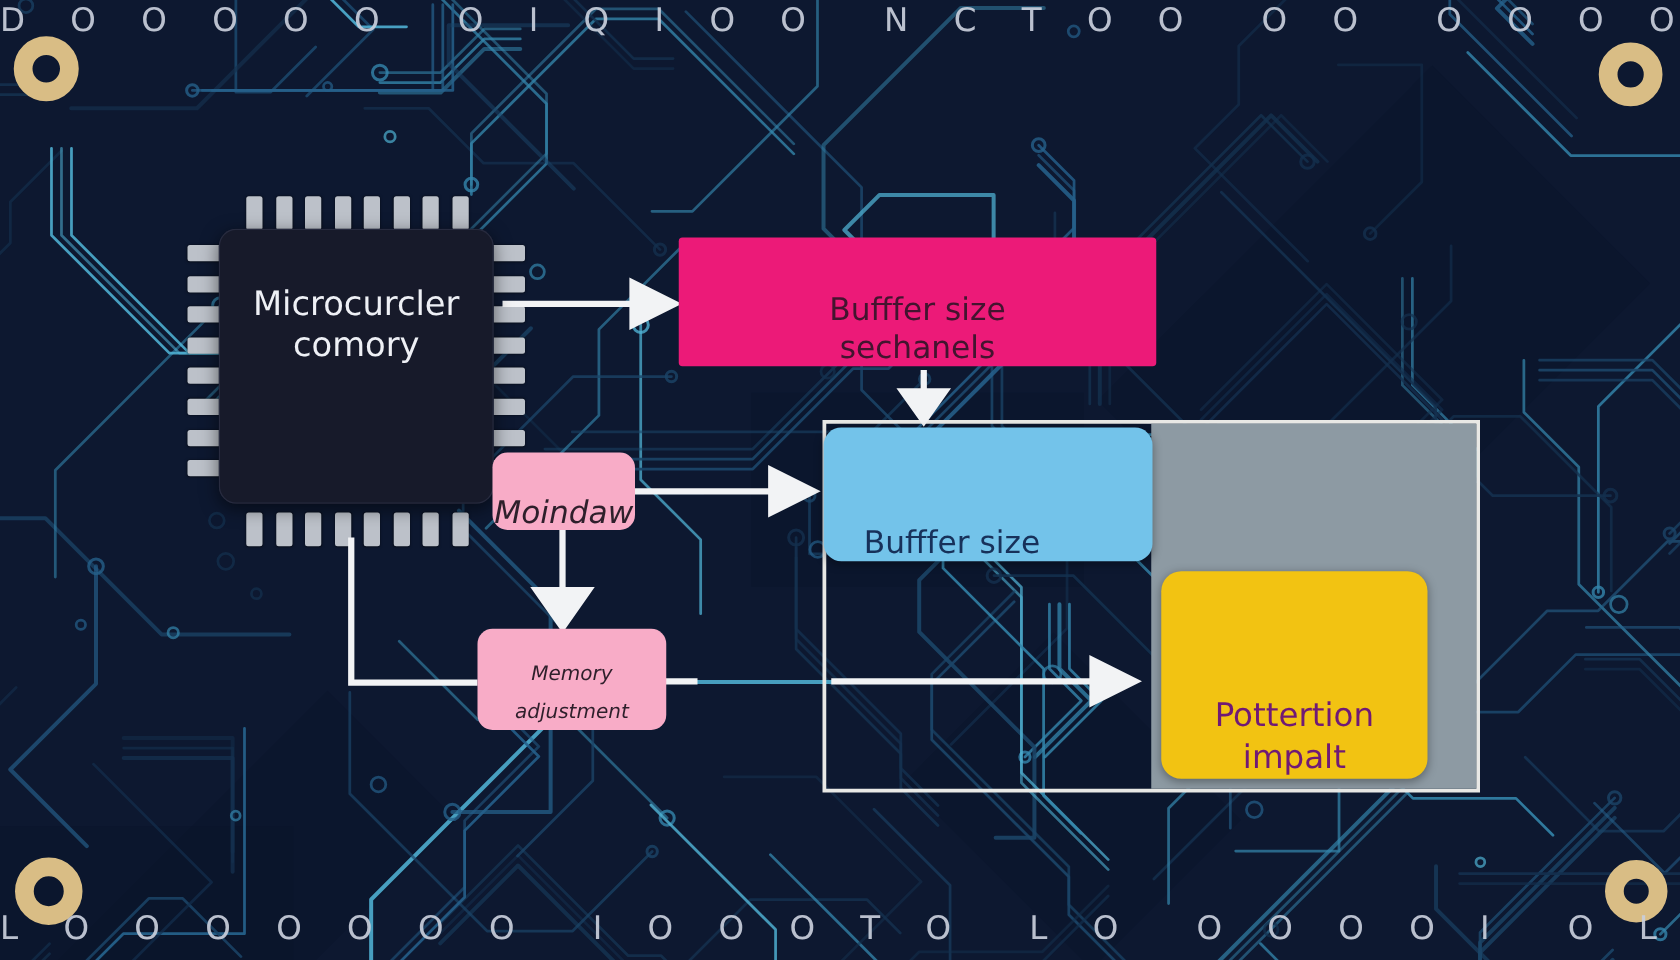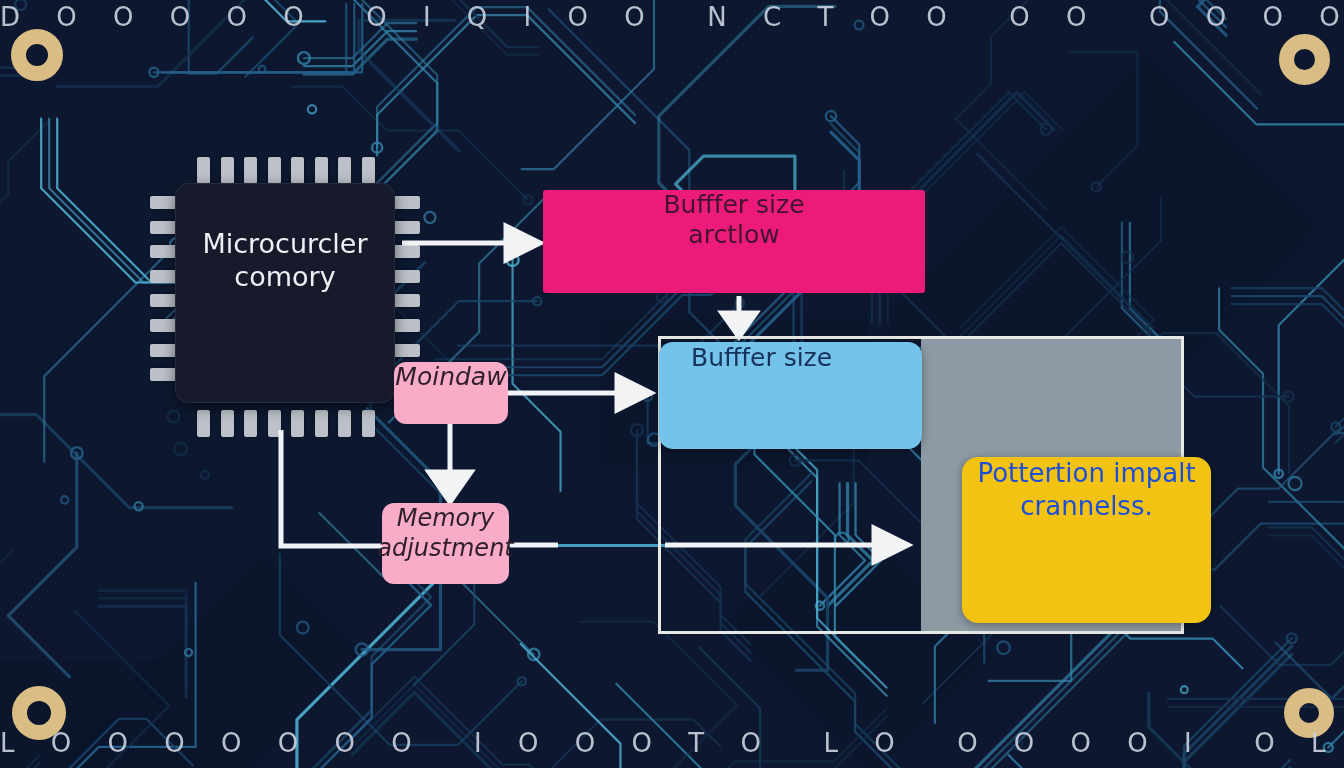--- a/index.html
+++ b/index.html
@@ -44,41 +44,41 @@
   .pin{position:absolute;background:#bcc1c9;border-radius:2px;z-index:5;box-shadow:0 0 2px rgba(0,0,0,.6);}
 
   
   .container-box{
     position:absolute;left:658px;top:336px;width:520px;height:292px;z-index:5;
     border:3px solid #e8e8e5;
   }
   .gray-panel{position:absolute;right:0;top:0;bottom:0;width:260px;background:#8d9aa3;}
 
   
-  .node{position:absolute;z-index:8;display:flex;flex-direction:column;align-items:center;justify-content:flex-start;box-sizing:border-box;}
+  .node{position:absolute;z-index:8;display:flex;flex-direction:column;align-items:center;justify-content:flex-end;box-sizing:border-box;}
   .node span{display:block;text-align:center;}
   .node.magenta{background:#ec1a78;}
   .node.pink{background:#f8acc7;font-style:italic;}
   .node.blue{background:#73c3ea;}
   .node.yellow{background:#f2c312;}
 
   .n-buffer-control{left:543px;top:190px;width:382px;height:103px;border-radius:3px;
     color:#43142f;font-size:25px;line-height:30px;}
   .n-moindaw{left:394px;top:362px;width:114px;height:62px;border-radius:12px;
     color:#2e1f2b;font-size:25px;}
   .n-buffer-adjust{left:659px;top:342px;width:263px;height:107px;border-radius:14px;
     color:#17315a;font-size:25px;line-height:31px;align-items:flex-start;padding-left:32px;
     box-shadow:0 2px 8px rgba(0,0,0,.35);}
   .n-buffer-adjust span{text-align:left;}
-  .n-memory{left:382px;top:503px;width:127px;height:81px;border-radius:12px;
-    color:#2e1f2b;font-size:24px;line-height:30px;}
+  .n-memory{left:382px;top:503px;width:151px;height:81px;border-radius:12px;
+    color:#2e1f2b;font-size:16px;line-height:30px;}
   .n-output{left:556px;top:505px;width:110px;height:78px;border-radius:10px;
     color:#3e142e;font-size:24px;line-height:30px;}
-  .n-protect{left:962px;top:457px;width:249px;height:166px;border-radius:16px;
-    color:#1d4ed8;font-size:26px;line-height:33px;box-shadow:0 2px 8px rgba(0,0,0,.35);}
+  .n-protect{left:929px;top:457px;width:213px;height:166px;border-radius:16px;
+    color:#701a75;font-size:26px;line-height:33px;box-shadow:0 2px 8px rgba(0,0,0,.35);}
 </style>
 </head>
 <body>
 
 <div class="stage">
 
   <svg class="bg" id="bg-traces" width="1344" height="768" viewBox="0 0 1344 768">
       <rect x="905.0151372849941" y="723.6723303794861" width="317.16290126089007" height="173.18818936124444" fill="#09142a" opacity="0.45" transform="rotate(90 46.36269477009773 647.8227662444115)"></rect>
       <rect x="1159.3024712204933" y="569.4857270121574" width="212.12707991246134" height="168.78936726599932" fill="#09142a" opacity="0.45" transform="rotate(45 1077.713070139289 155.63726949691772)"></rect>
       <rect x="548.4495035558939" y="524.2242799401283" width="378.73784688301384" height="246.25121124554425" fill="#09142a" opacity="0.45" transform="rotate(135 995.8840124756098 535.2211968898773)"></rect>
@@ -343,40 +343,39 @@
 
       <line x1="510" y1="545" x2="558" y2="545"></line>
 
       <line x1="665" y1="545" x2="877" y2="545"></line>
       <polygon points="908,545 874,528 874,562"></polygon>
     </g>
   </svg>
 
   <div class="node magenta n-buffer-control">
     <span>Bufffer size</span>
-    <span>arctlow</span>
+    <span>sechanels</span>
   </div>
 
   <div class="node pink n-moindaw">
     <span>Moindaw</span>
   </div>
 
   <div class="node blue n-buffer-adjust">
     <span>Bufffer size</span>
   </div>
 
   <div class="node pink n-memory">
     <span>Memory</span>
     <span>adjustment</span>
   </div>
 
 
   <div class="node yellow n-protect">
     <span>Pottertion impalt</span>
-    <span>crannelss.</span>
   </div>
 
 <div class="pin" style="left: 197px; top: 157px; width: 13px; height: 27px;"></div>
     <div class="pin" style="left: 197px; top: 410px; width: 13px; height: 27px;"></div>
     <div class="pin" style="left: 150px; top: 196px; width: 27px; height: 13px;"></div>
     <div class="pin" style="left: 393px; top: 196px; width: 27px; height: 13px;"></div>
     <div class="pin" style="left: 220.5px; top: 157px; width: 13px; height: 27px;"></div>
     <div class="pin" style="left: 220.5px; top: 410px; width: 13px; height: 27px;"></div>
     <div class="pin" style="left: 150px; top: 220.6px; width: 27px; height: 13px;"></div>
     <div class="pin" style="left: 393px; top: 220.6px; width: 27px; height: 13px;"></div>

